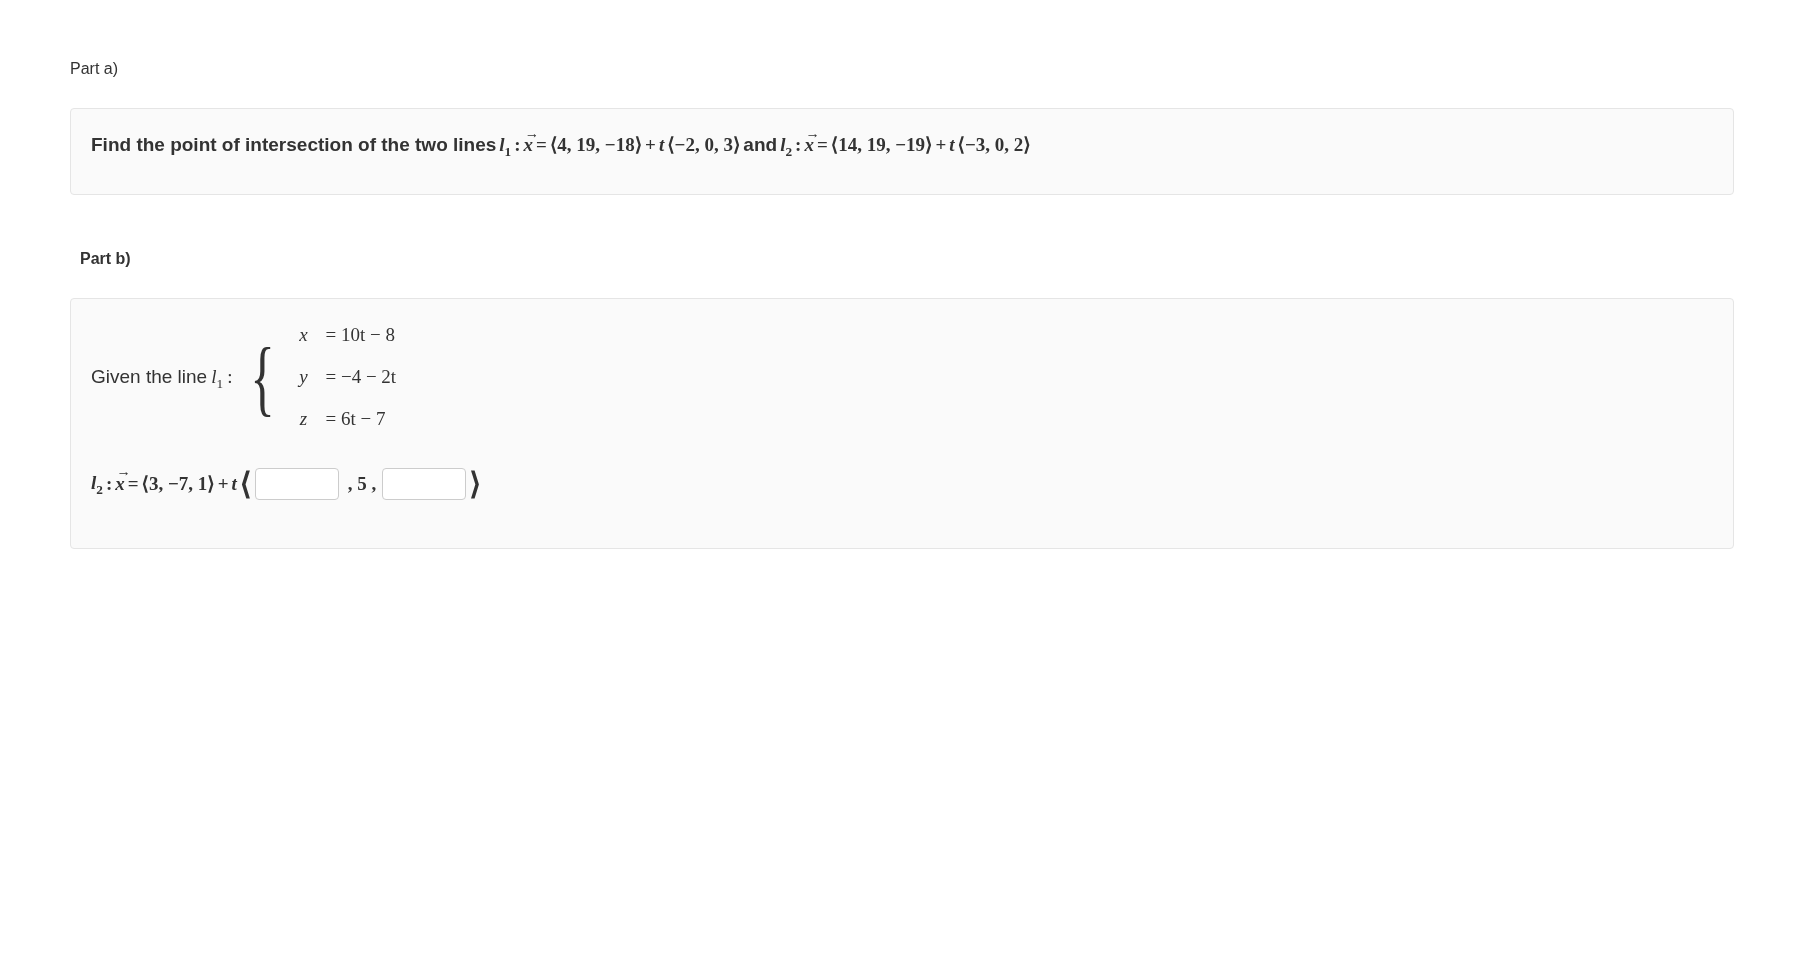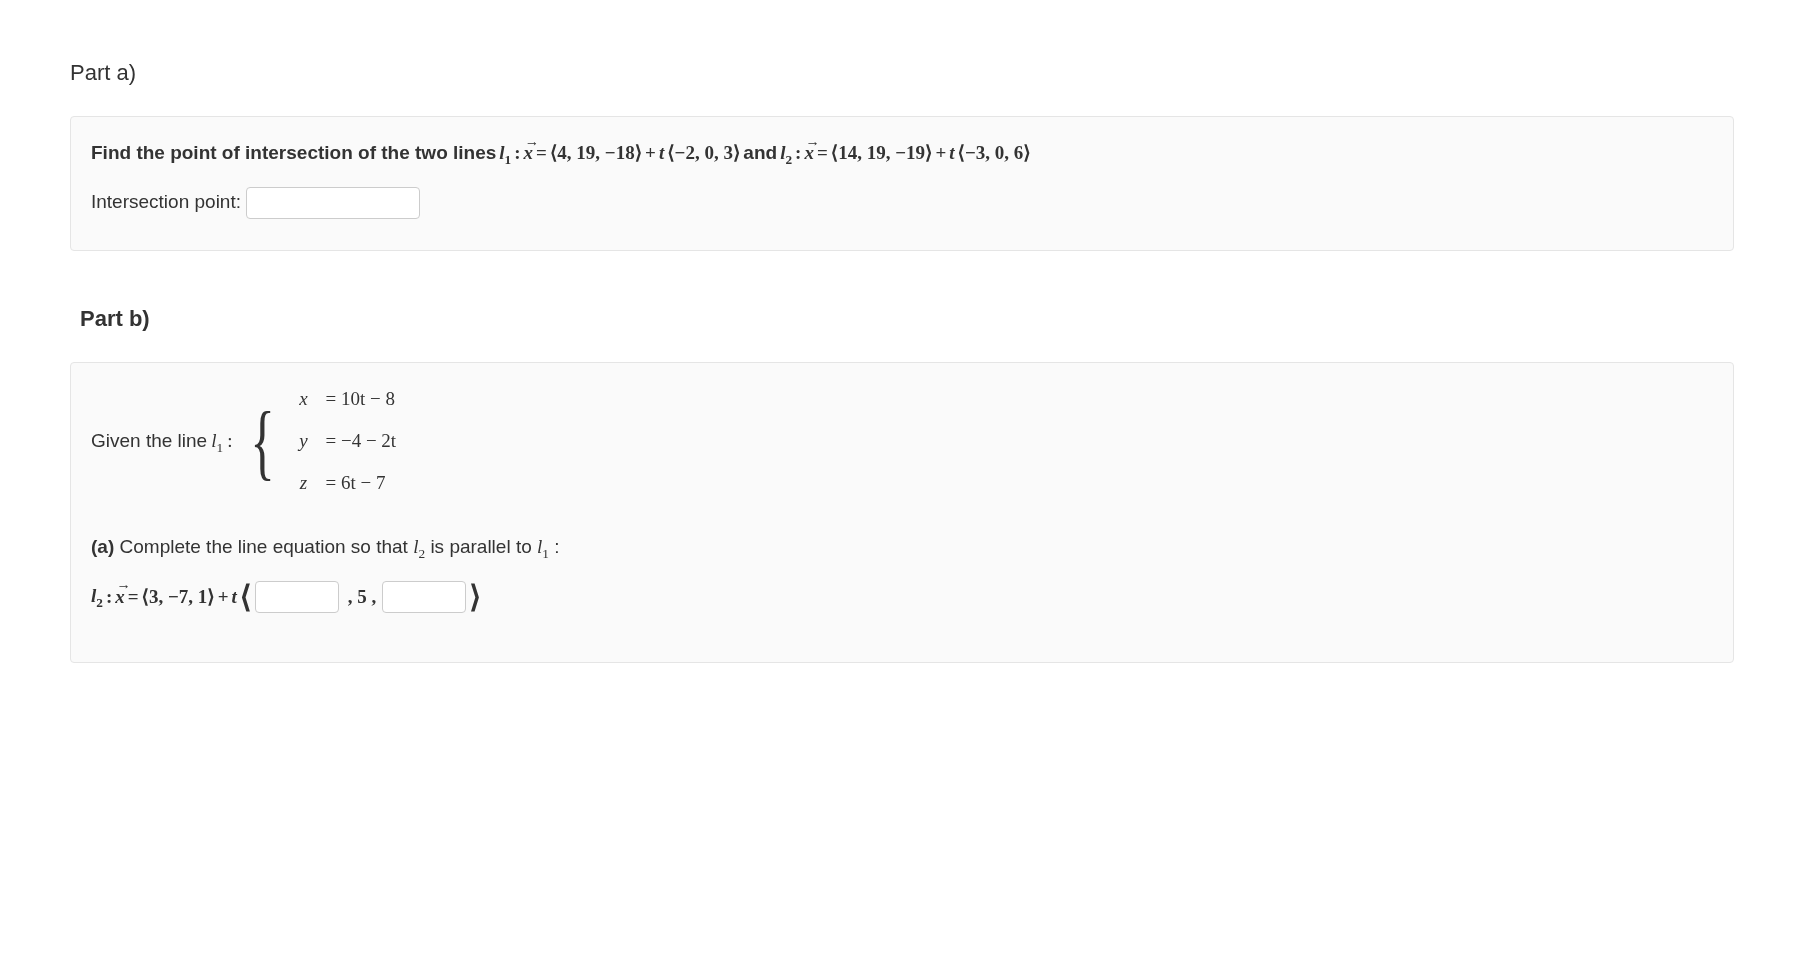--- a/index.html
+++ b/index.html
@@ -4,21 +4,21 @@
 <style>
   body {
     font-family: Arial, Helvetica, sans-serif;
     font-size: 19px;
     color: #333;
     margin: 0;
     padding: 60px 70px;
     background: #fff;
   }
   .part-heading {
-    font-size: 22px;
+    font-size: 16px;
     margin-bottom: 30px;
     color: #333;
   }
   .question-box {
     background: #fafafa;
     border: 1px solid #e5e5e5;
     border-radius: 4px;
     padding: 18px 20px;
     margin-bottom: 55px;
     line-height: 1.9;
@@ -119,25 +119,21 @@
     <span class="math">t</span>
     <span class="mathrm">⟨−2, 0, 3⟩</span>
     <span> and </span>
     <span class="math"><span>l</span><span class="sub">2</span></span>
     <span class="mathrm"> : </span>
     <span class="math vec">x</span>
     <span class="mathrm"> = </span>
     <span class="mathrm">⟨14, 19, −19⟩</span>
     <span class="mathrm"> + </span>
     <span class="math">t</span>
-    <span class="mathrm">⟨−3, 0, 6⟩</span>
-  </p>
-  <p>
-    <span>Intersection point: </span>
-    <input type="text" class="input-wide" style="">
+    <span class="mathrm">⟨−3, 0, 2⟩</span>
   </p>
 </div>
 
 <div class="part-heading" style="padding-left:10px;font-weight:bold;">Part b)</div>
 
 <div class="question-box">
 
   <p style="display:flex;align-items:center;margin-bottom:28px;">
     <span>Given the line </span>
     <span class="math" style="margin:0 4px;"><span>l</span><span class="sub">1</span></span>
@@ -154,28 +150,20 @@
           <span class="mathrm system-eq"><span class="mathrm">= −4 − 2t</span></span>
         </span>
         <span class="system-row">
           <span class="math system-var">z</span>
           <span class="mathrm system-eq"><span class="mathrm">= 6t − 7</span></span>
         </span>
       </span>
     </span>
   </p>
 
-  <p>
-    <span class="bold">(a)</span>
-    <span> Complete the line equation so that </span>
-    <span class="math">l<span class="sub">2</span></span>
-    <span> is parallel to </span>
-    <span class="math">l<span class="sub">1</span></span>
-    <span>:</span>
-  </p>
 
   <p class="flowline" style="margin-bottom:28px;">
     <span class="math"><span>l</span><span class="sub">2</span></span>
     <span class="mathrm"> : </span>
     <span class="math vec">x</span>
     <span class="mathrm"> = </span>
     <span class="mathrm">⟨3, −7, 1⟩</span>
     <span class="mathrm"> + </span>
     <span class="math">t</span>
     <span class="angle">⟨</span>

